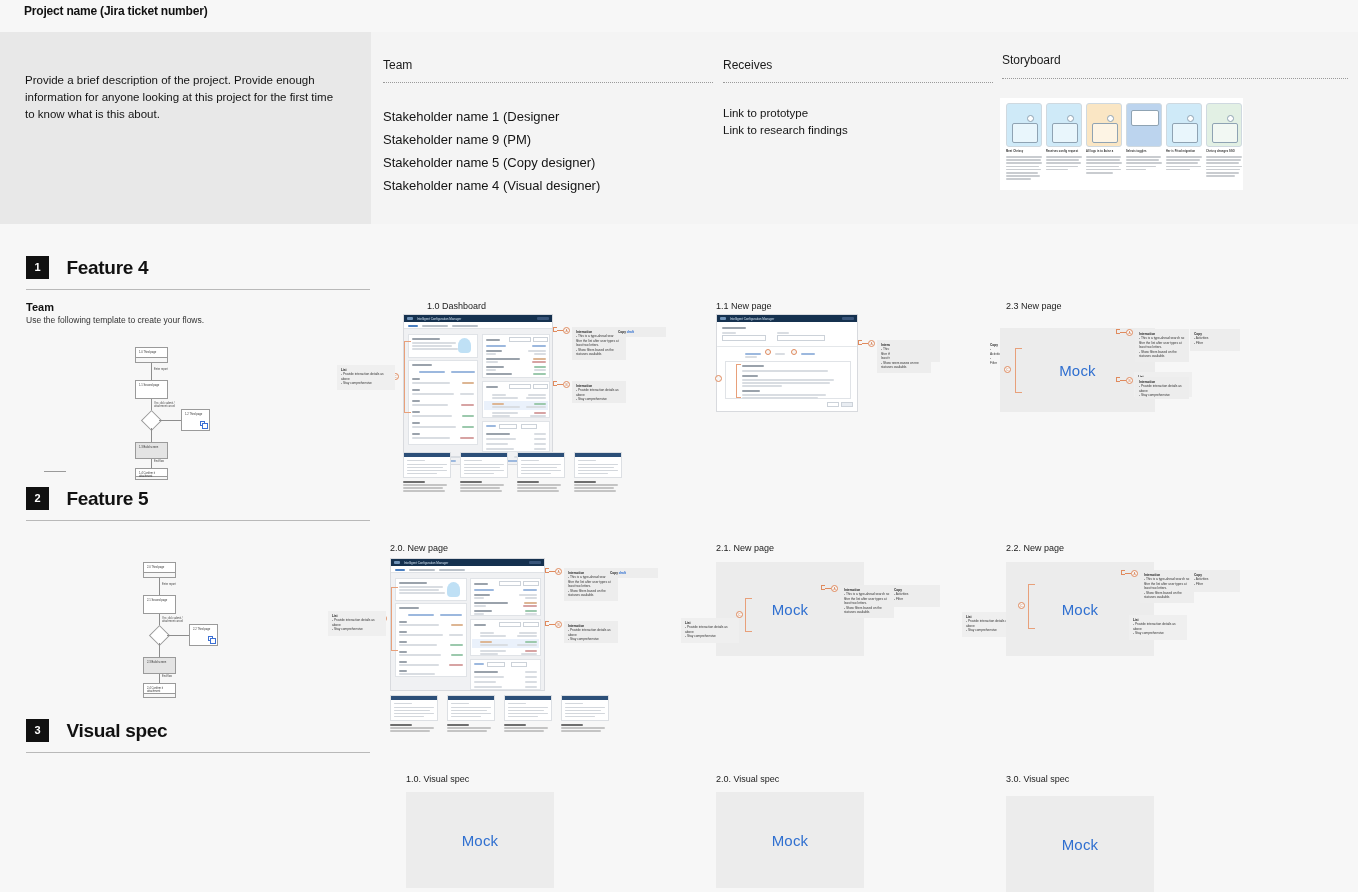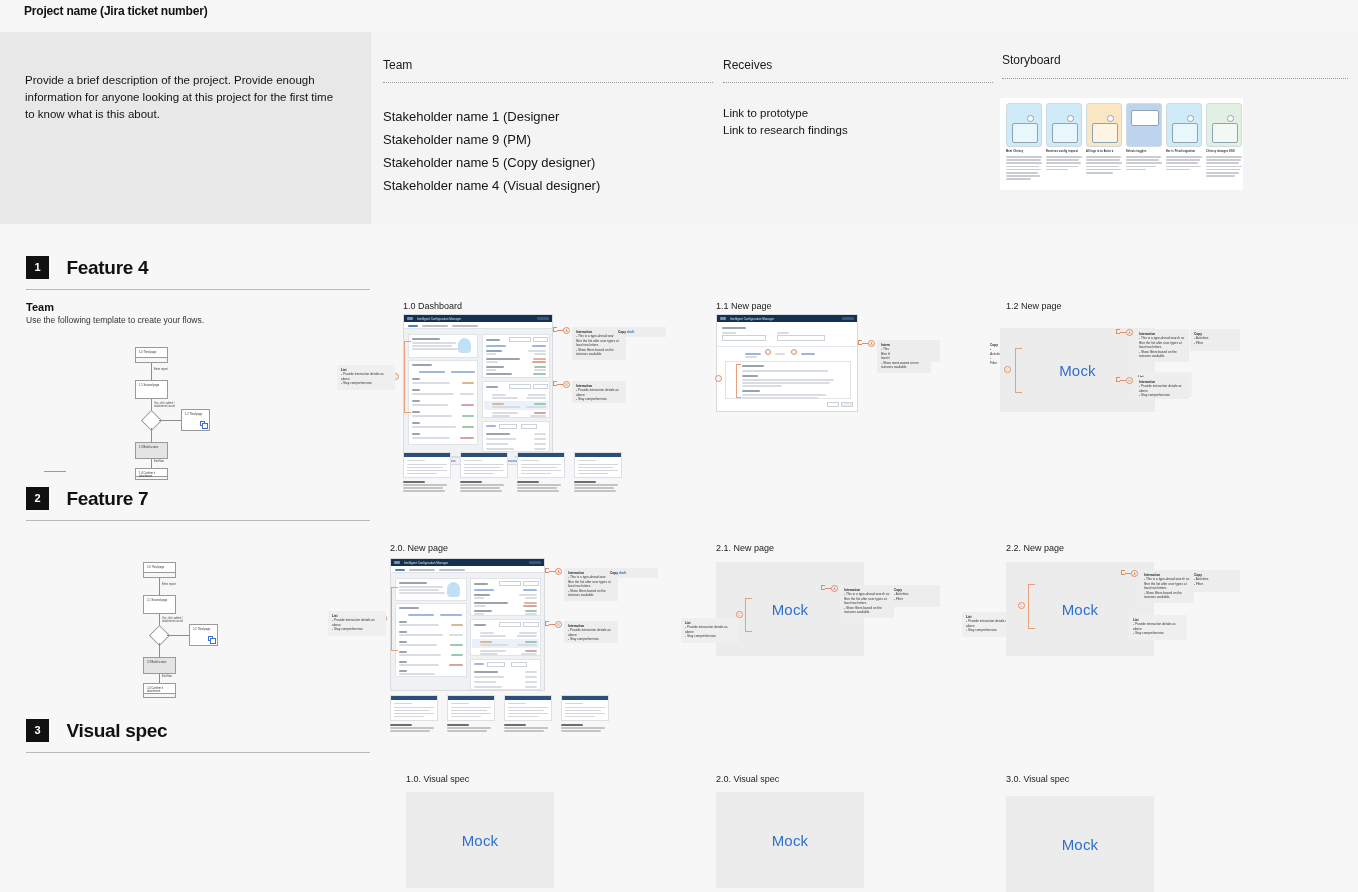--- a/index.html
+++ b/index.html
@@ -376,21 +376,21 @@
       </div>
     <div class="fline" style="left:21px; top:119px; width:1px; height:9px;"></div>
     <div class="fedge" style="left:24px; top:120px;">End flow</div>
     <div class="fbox" style="left:5px; top:128px; width:33px; height:9px;">
         <div class="lbl">1.4 Confirm it attachment</div>
       </div>
     <div class="fstub" style="left:5px; top:137px; width:33px; height:3px;"></div>
     <div class="fstub" style="left:-86px; top:128px; width:22px; height:4px; border-left:none; border-right:none;"></div>
   </div>
 
-  <div class="mock-label" style="left:403px; top:301px;">1.0 Dashboard</div>
+  <div class="mock-label" style="left:427px; top:301px;">1.0 Dashboard</div>
   <div class="app" style="left:403px; top:314px; width:150px; height:151px;">
     <div class="app-bar">
       <div class="logo"></div>
       <div class="ttl">Intelligent Configuration Manager</div>
       <div class="rt"></div>
     </div>
     <div class="app-tabs" style="top:7px;">
       <i style="left:4px; width:10px; background:#4a7fc1"></i>
         <i style="left:18px; width:26px"></i>
         <i style="left:48px; width:26px"></i>
@@ -629,21 +629,21 @@
     <div class="ln">least two letters.</div>
     <div class="ln">- Show filters based on the</div>
     <div class="ln">statuses available.</div>
   </div>
   <div class="anno" style="left:890px; top:340px; width:50px; height:22px;">
     <div class="ttl" style="margin-left:96px;">Copy</div>
     <div class="ln" style="margin-left:96px;">- Activities</div>
     <div class="ln" style="margin-left:96px;">- Filter</div>
   </div>
 
-  <div class="mock-label" style="left:1006px; top:301px;">1.2 New page</div>
+  <div class="mock-label" style="left:1006px; top:301px;">2.3 New page</div>
   <div class="mock-grey" style="left:1000px; top:328px; width:155px; height:84px;">
     <span>Mock</span>
   </div>
   <div class="bracket" style="left:1015px; top:348px; height:45px;"></div>
   <div class="pin" style="left:1004px; top:366px;">C</div>
   <div class="anno light" style="left:1134px; top:372px; width:58px; height:25px;">
     <div class="ttl">List</div>
     <div class="ln">- Provide interaction details as</div>
     <div class="ln">above</div>
     <div class="ln">- Stay comprehensive</div>
@@ -669,21 +669,21 @@
   <div class="pin" style="left:1126px; top:377px;">B</div>
   <div class="anno" style="left:1135px; top:377px; width:54px; height:22px;">
     <div class="ttl">Interaction</div>
     <div class="ln">- Provide interaction details as</div>
     <div class="ln">above</div>
     <div class="ln">- Stay comprehensive</div>
   </div>
 
   <div class="section-head" style="top:487px;">
     <span class="sec-num">2</span>
-    <span class="sec-title">Feature 7</span>
+    <span class="sec-title">Feature 5</span>
   </div>
   <div class="sec-rule" style="top:520px;"></div>
 
   <div class="flow-wrap" style="left:138px; top:555px; width:110px; height:140px;">
     <div class="fbox" style="left:5px; top:7px; width:33px; height:11px;">
         <div class="lbl">2.0 Third page</div>
       </div>
     <div class="fstub" style="left:5px; top:18px; width:33px; height:5px;"></div>
     <div class="fline" style="left:21px; top:23px; width:1px; height:17px;"></div>
     <div class="fedge" style="left:24px; top:28px;">Enter report</div>

